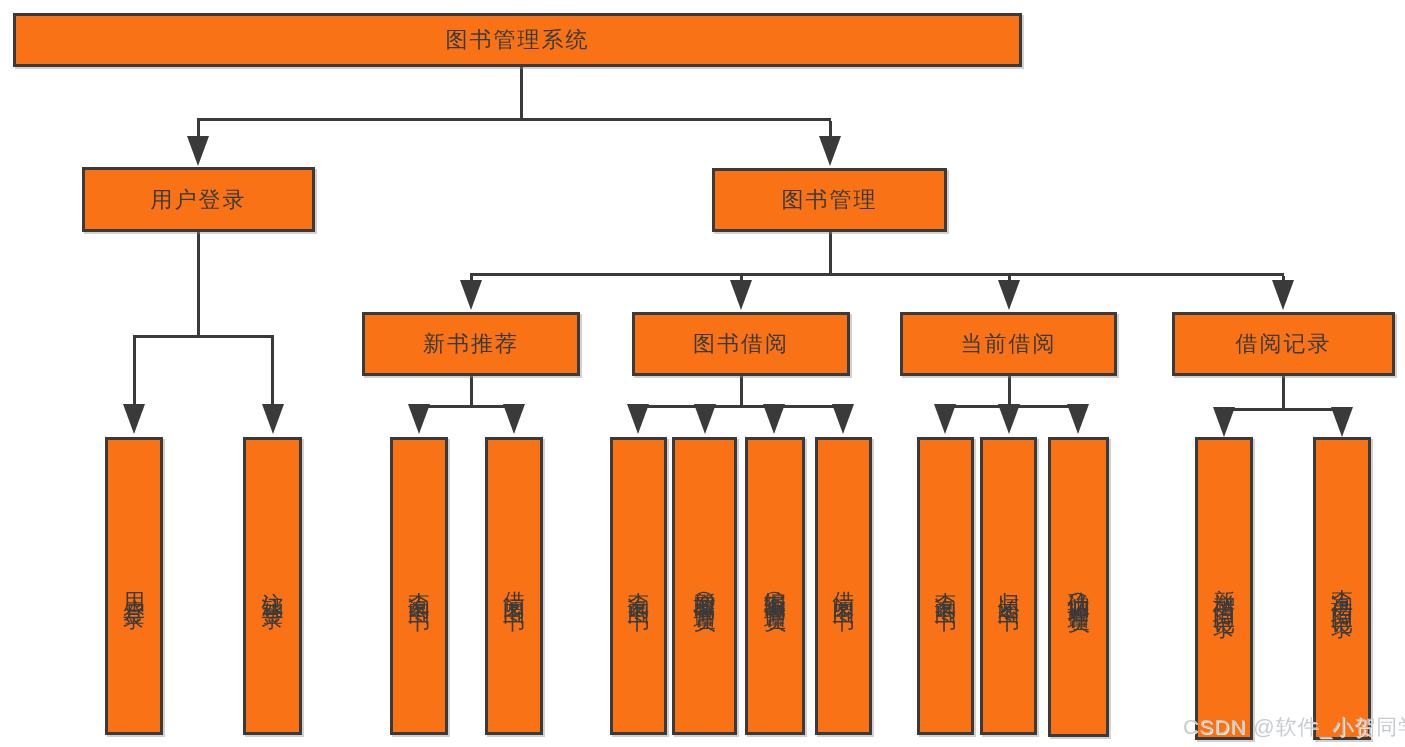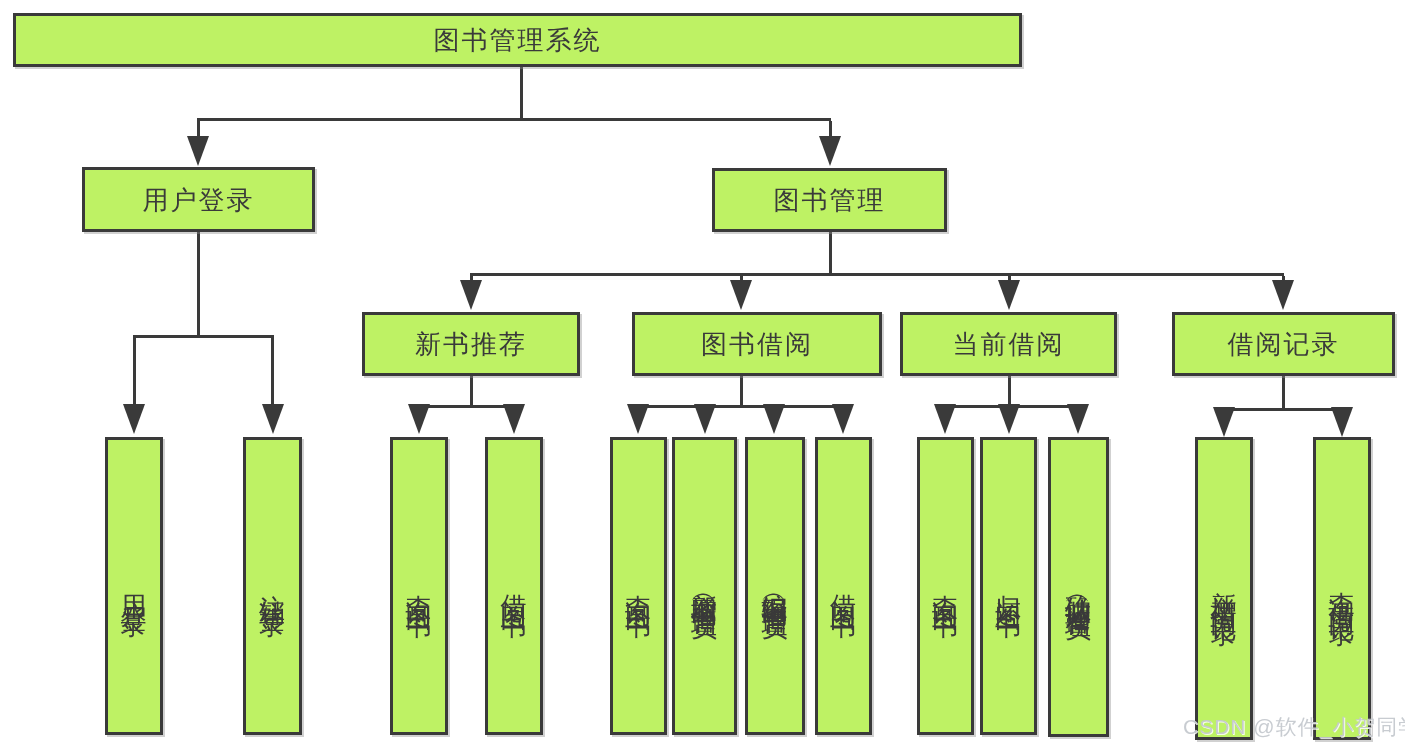--- a/index.html
+++ b/index.html
@@ -12,28 +12,28 @@
     width: 1405px;
     height: 747px;
     background: #ffffff;
     overflow: hidden;
     font-family: "Liberation Sans", "DejaVu Sans", sans-serif;
   }
   
   .box {
     position: absolute;
     box-sizing: border-box;
-    background: #bef264;
+    background: #f97316;
     border: 3px solid #3a3a3a;
     box-shadow: 2px 2px 0 rgba(140,140,140,0.40);
     display: flex;
     align-items: center;
     justify-content: center;
     color: #3a3a3a;
-    font-size: 26px;
+    font-size: 22px;
     line-height: 1;
     z-index: 2;
   }
   .box .lbl {
     letter-spacing: 2px;
     white-space: nowrap;
   }
   
   .leaf .lbl {
     writing-mode: vertical-rl;
@@ -84,21 +84,21 @@
   <div class="box" style="left:82px;top:167px;width:233px;height:65px">
     <span class="lbl">用户登录</span>
   </div>
   <div class="box" style="left:362px;top:312px;width:218px;height:64px">
     <span class="lbl">新书推荐</span>
   </div>
 
   <div class="box" style="left:712px;top:168px;width:235px;height:64px">
     <span class="lbl">图书管理</span>
   </div>
-  <div class="box" style="left:632px;top:312px;width:250px;height:64px">
+  <div class="box" style="left:632px;top:312px;width:218px;height:64px">
     <span class="lbl">图书借阅</span>
   </div>
   <div class="box" style="left:900px;top:312px;width:217px;height:64px">
     <span class="lbl">当前借阅</span>
   </div>
   <div class="box" style="left:1172px;top:312px;width:223px;height:64px">
     <span class="lbl">借阅记录</span>
   </div>
 
   <div class="box leaf" style="left:105px;top:437px;width:58px;height:298px">

